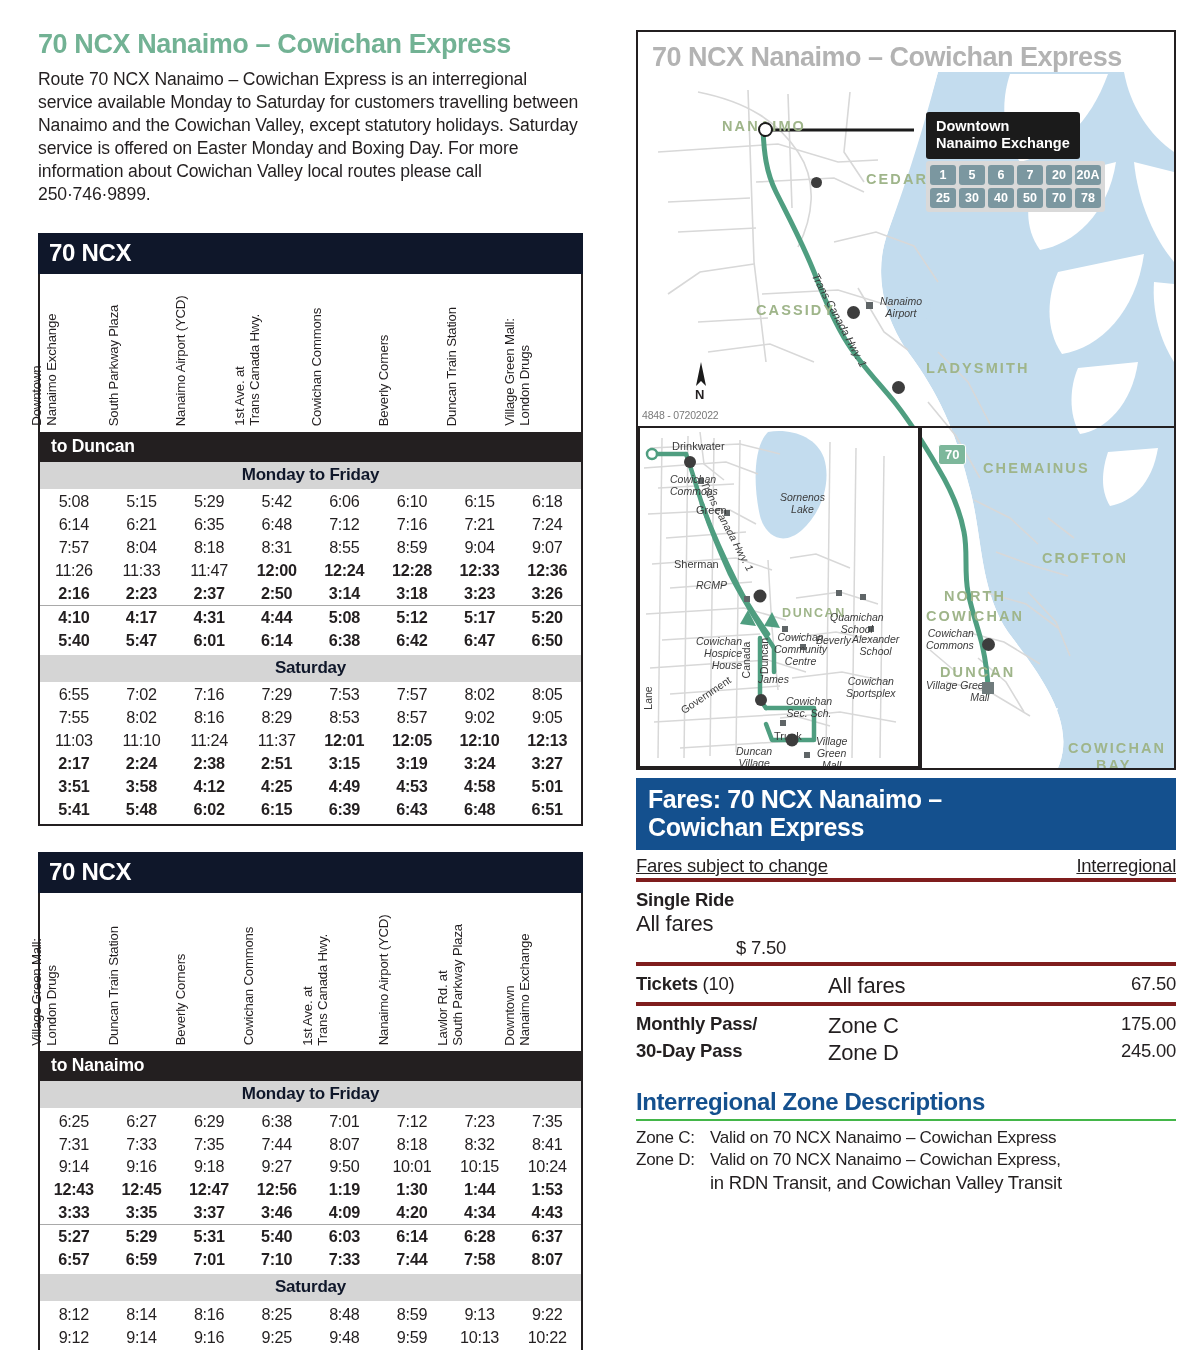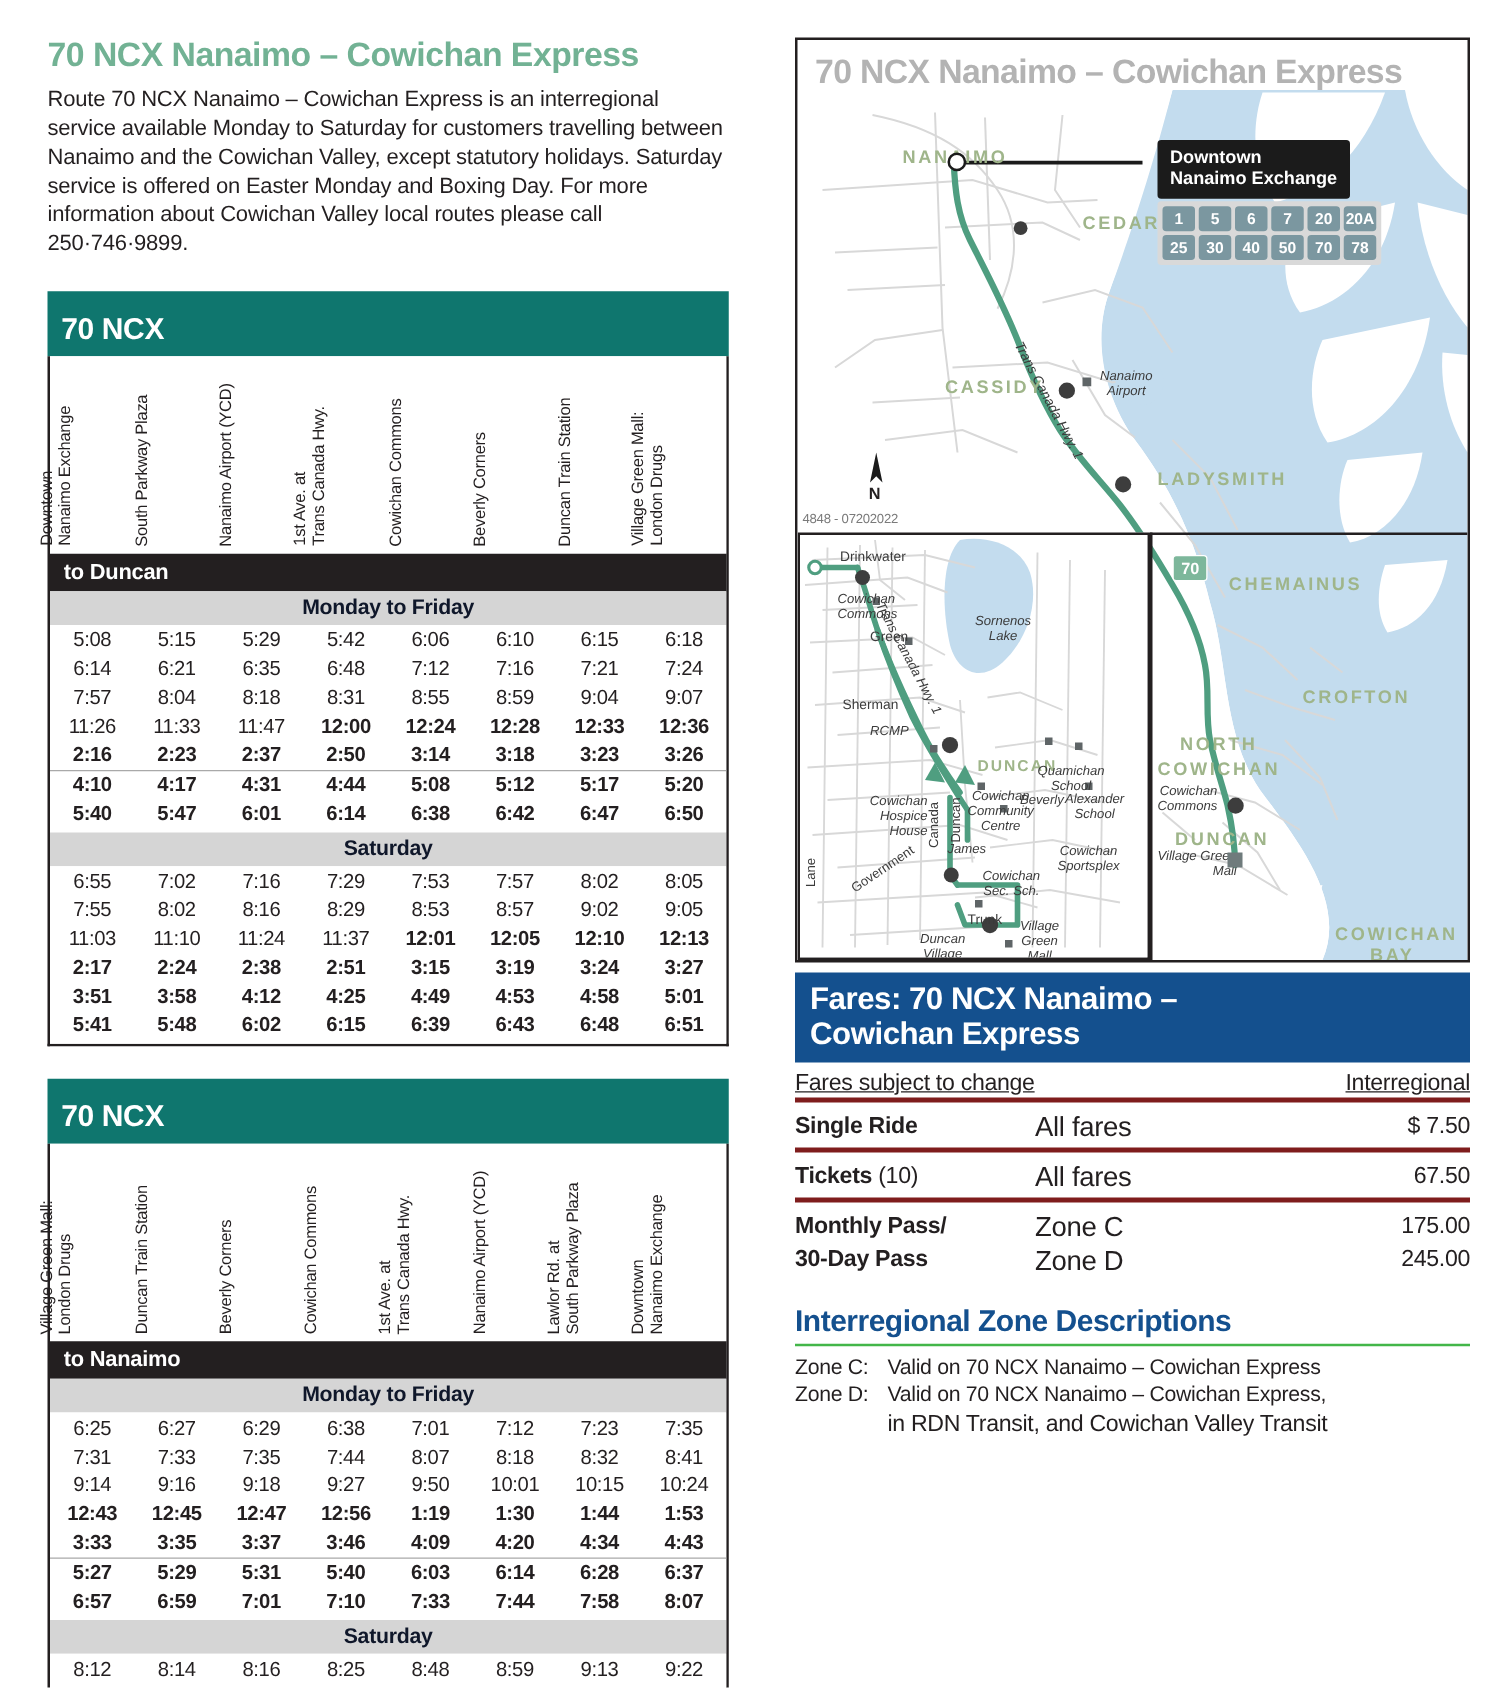--- a/index.html
+++ b/index.html
@@ -20,23 +20,23 @@
     letter-spacing: -0.4px; line-height: 1.1; margin-bottom: 8px;
   }
   .route-desc {
     font-size: 17.6px; line-height: 1.31; color: #231f20;
     letter-spacing: -0.15px;
   }
 
   
   .sched { width: 545px; margin-top: 0; }
   .sched-banner {
-    background: #0f766e; color: #ffffff;
+    background: #0f172a; color: #ffffff;
     font-size: 24px; font-weight: bold; letter-spacing: -0.3px;
-    padding: 17px 0 7px 11px;
+    padding: 6px 0 7px 11px;
   }
   .sched-box { border: 2px solid #231f20; border-top: none; }
 
   .hdr-row { display: flex; background: #ffffff; height: 158px; }
   .hdr-cell {
     flex: 1 1 0; position: relative; border: none;
   }
   .hdr-cell span {
     position: absolute;
     bottom: 6px; left: 13px;
@@ -605,21 +605,21 @@
       <div class="dot-marker" style="left:173px; top:145px;"></div>
       <div class="dot-marker big" style="left:209px; top:274px;"></div>
       <div class="sq-marker" style="left:228px; top:270px;"></div>
       <div class="dot-marker big" style="left:254px; top:349px;"></div>
       <div class="dot-marker big" style="left:344px; top:606px;"></div>
       <div class="sq-green" style="left:344px; top:650px;"></div>
 
       <div class="mlabel city" style="left:84px; top:86px;">NANAIMO</div>
       <div class="mlabel city" style="left:228px; top:139px;">CEDAR</div>
       <div class="mlabel city" style="left:118px; top:270px;">CASSIDY</div>
-      <div class="mlabel city" style="left:288px; top:344px;">LADYSMITH</div>
+      <div class="mlabel city" style="left:288px; top:328px;">LADYSMITH</div>
       <div class="mlabel city" style="left:345px; top:428px;">CHEMAINUS</div>
       <div class="mlabel city" style="left:404px; top:518px;">CROFTON</div>
       <div class="mlabel city" style="left:306px; top:556px;">NORTH</div>
       <div class="mlabel city" style="left:288px; top:576px;">COWICHAN</div>
       <div class="mlabel city" style="left:302px; top:632px;">DUNCAN</div>
       <div class="mlabel city" style="left:430px; top:708px;">COWICHAN</div>
       <div class="mlabel city" style="left:458px; top:725px;">BAY</div>
 
       <div class="mlabel poi" style="left:242px; top:264px;">Nanaimo<br>Airport</div>
       <div class="mlabel poi" style="left:288px; top:596px; text-align:right;">Cowichan<br>Commons</div>
@@ -735,21 +735,21 @@
       <div>Fares: 70 NCX Nanaimo –</div>
       <div>Cowichan Express</div>
     </div>
 
     <div class="fares-table">
       <div class="fr subhead">
         <div class="fares-sub" style="flex:1;">Fares subject to change</div>
         <div class="fares-sub">Interregional</div>
       </div>
 
-      <div class="fr topline" style="border-top:none; padding-top:7px;">
+      <div class="fr topline" style="border-top:none; padding-top:7px;flex-direction:column;">
         <div class="fc-label b">Single Ride</div>
         <div class="fc-mid">All fares</div>
         <div class="fc-amt">$ 7.50</div>
       </div>
 
       <div class="fr topline" style="padding-top:7px;">
         <div class="fc-label"><b>Tickets</b><span> (10)</span></div>
         <div class="fc-mid">All fares</div>
         <div class="fc-amt">67.50</div>
       </div>

